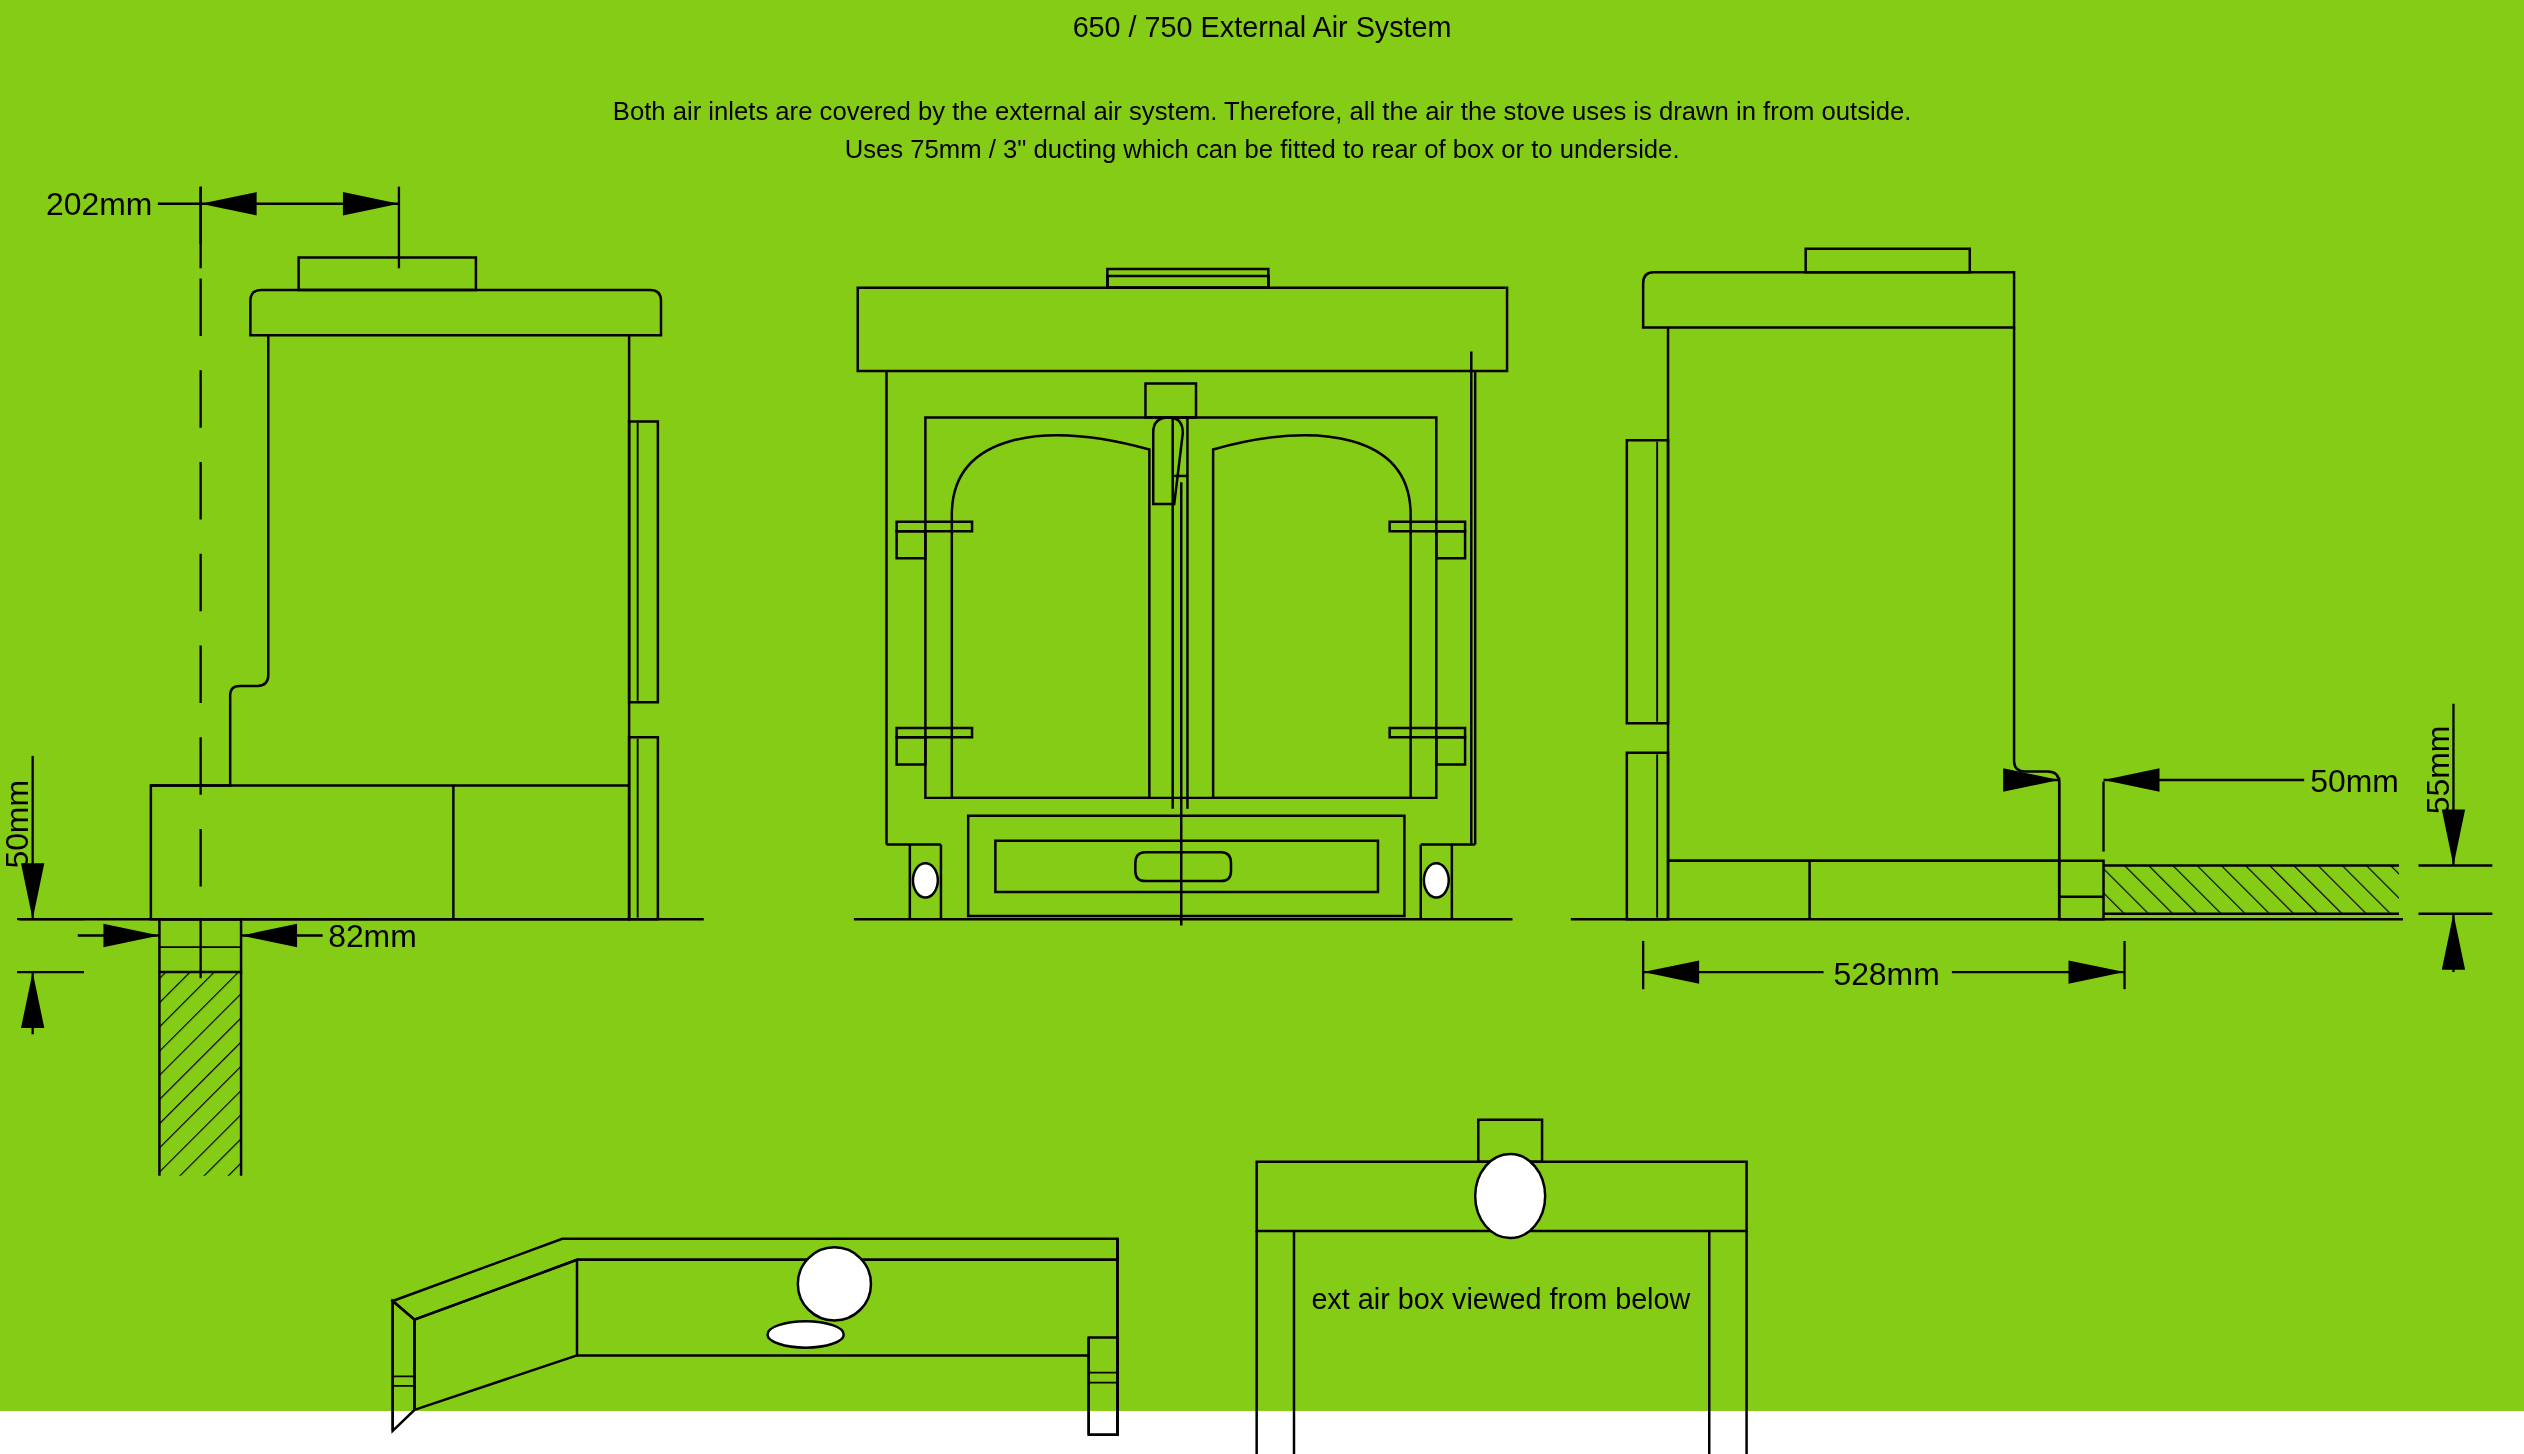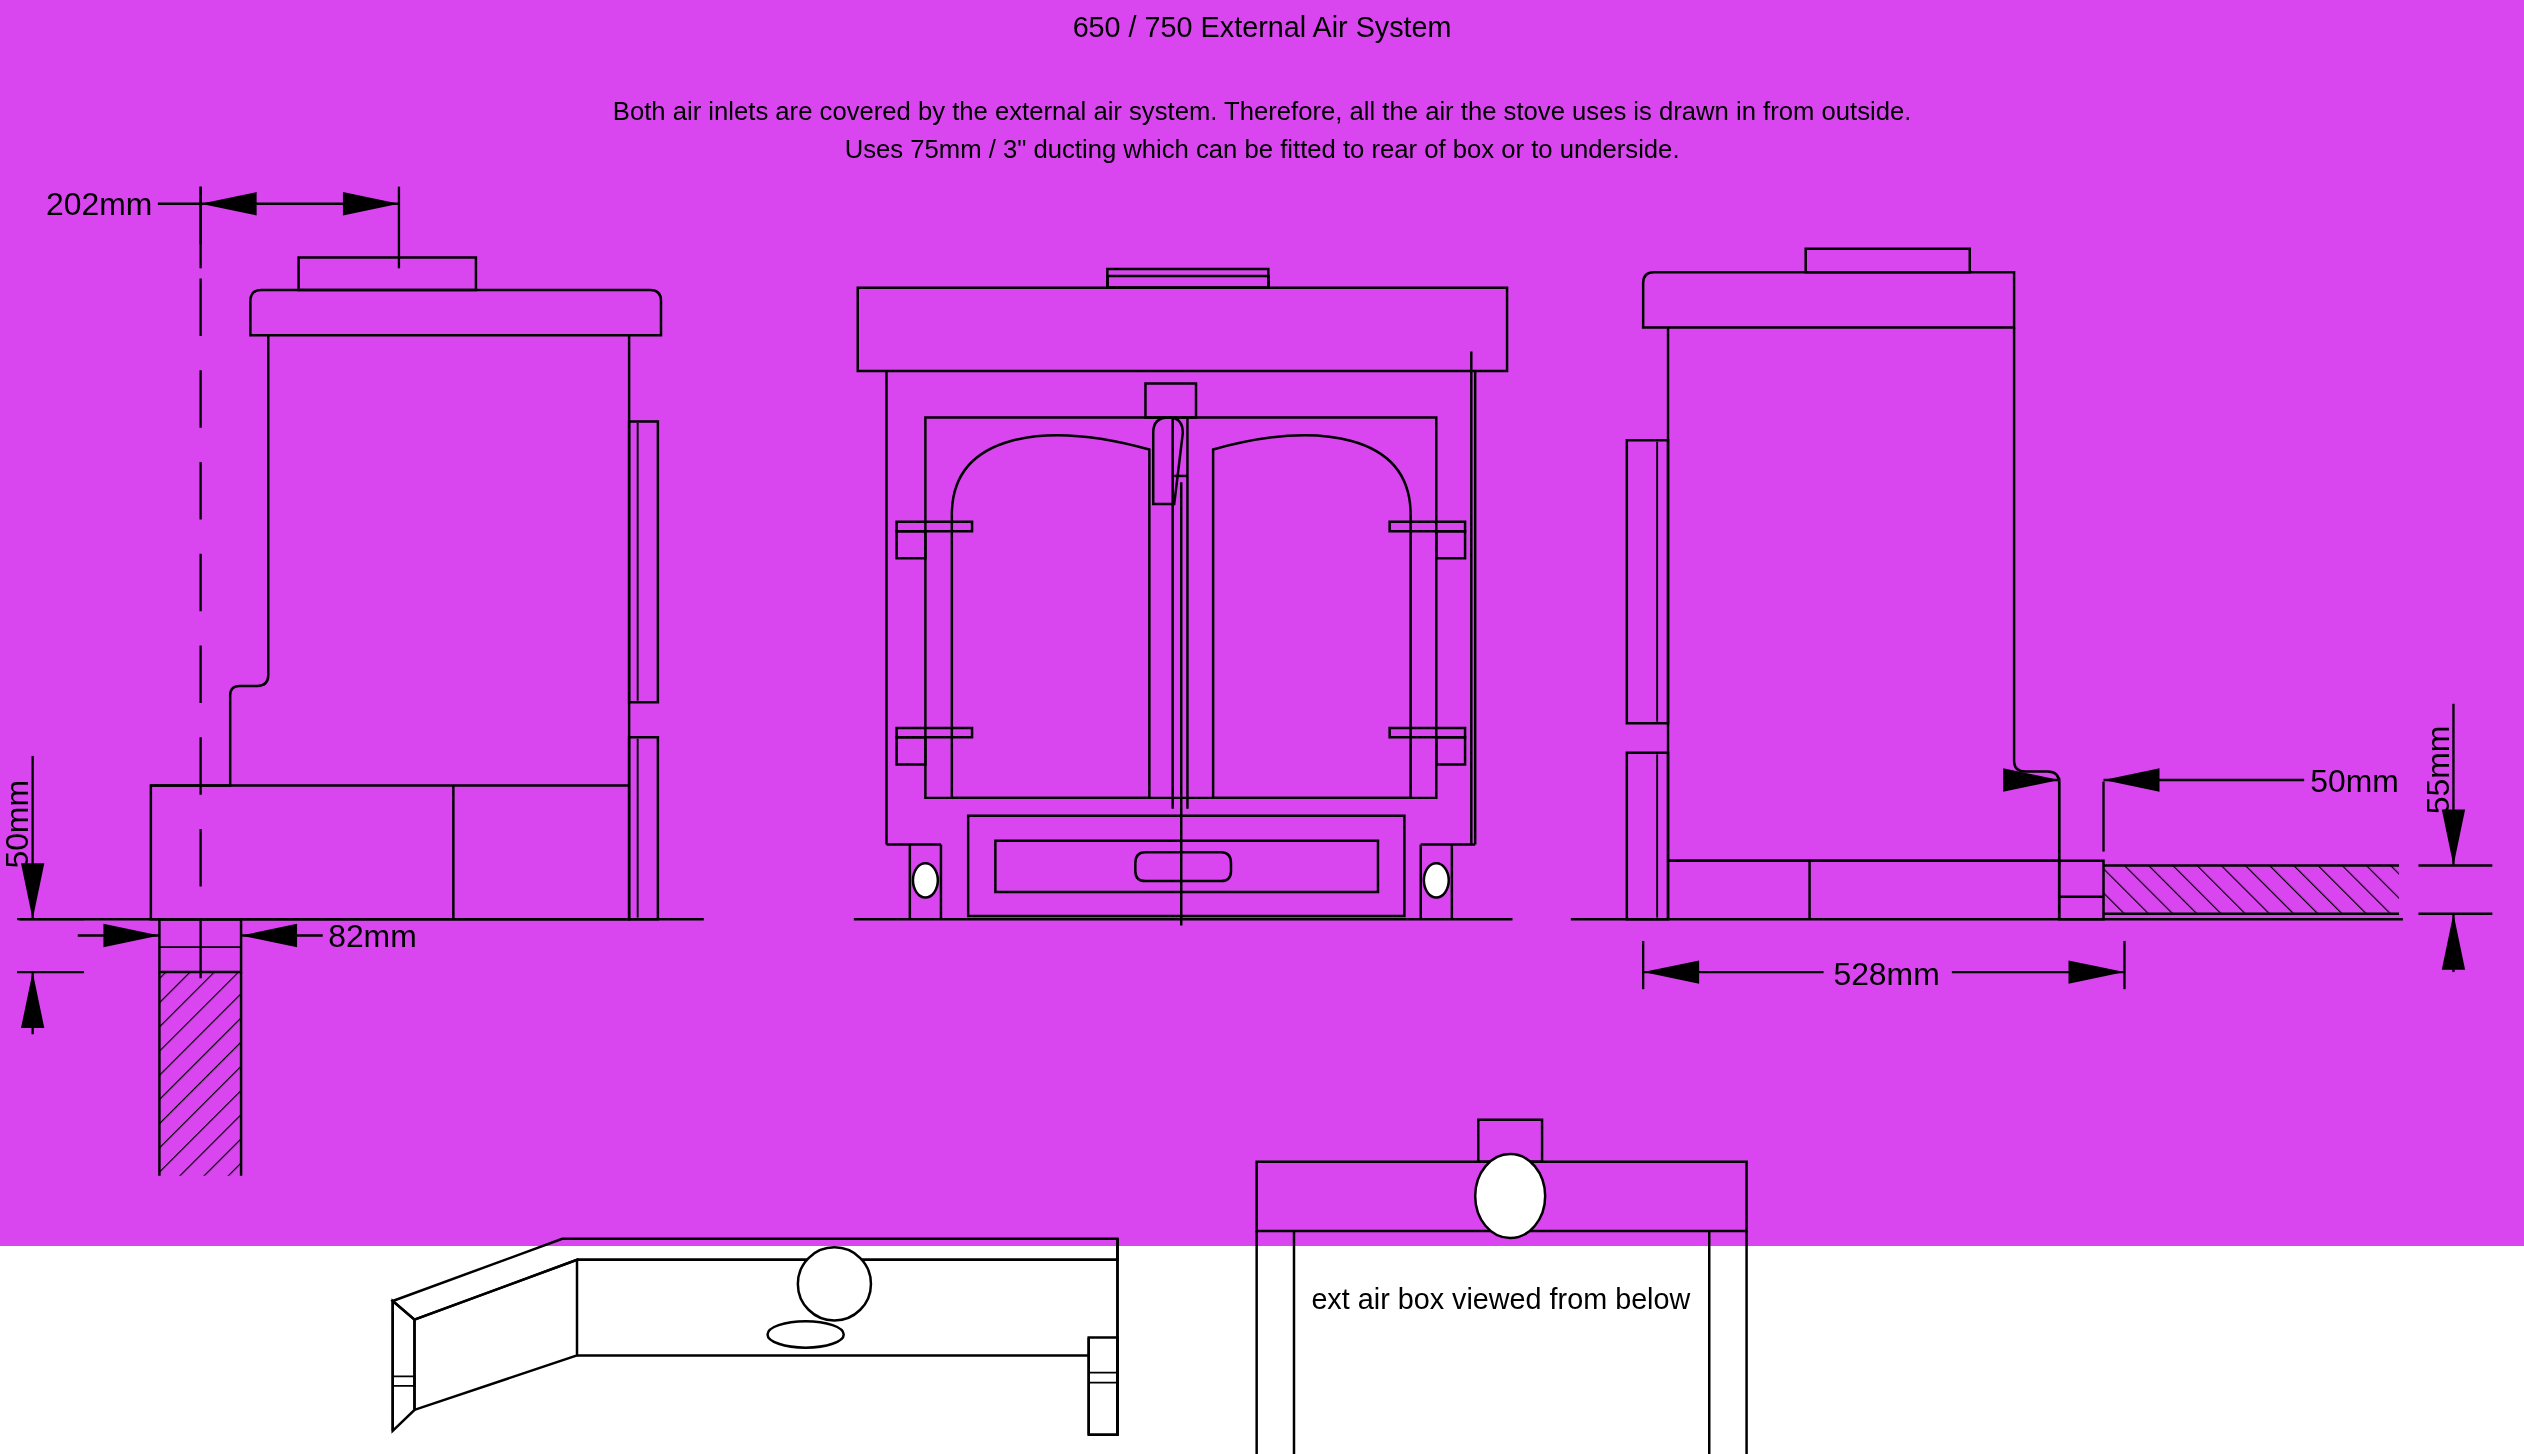--- a/index.html
+++ b/index.html
@@ -11,22 +11,22 @@
   body {
     width: 2525px;
     height: 1455px;
     font-family: "Liberation Sans", sans-serif;
     color: #000000;
     overflow: hidden;
   }
   #sheet {
     position: relative;
     width: 2525px;
-    height: 1246px;
-    background: #d946ef;
+    height: 1411px;
+    background: #84cc16;
   }
   svg#drawing {
     position: absolute;
     top: 0;
     left: 0;
     width: 2525px;
     height: 1455px;
     display: block;
   }
   .ln   { fill: none; stroke: #000000; stroke-width: 3.2; stroke-linecap: butt; stroke-linejoin: miter; }

